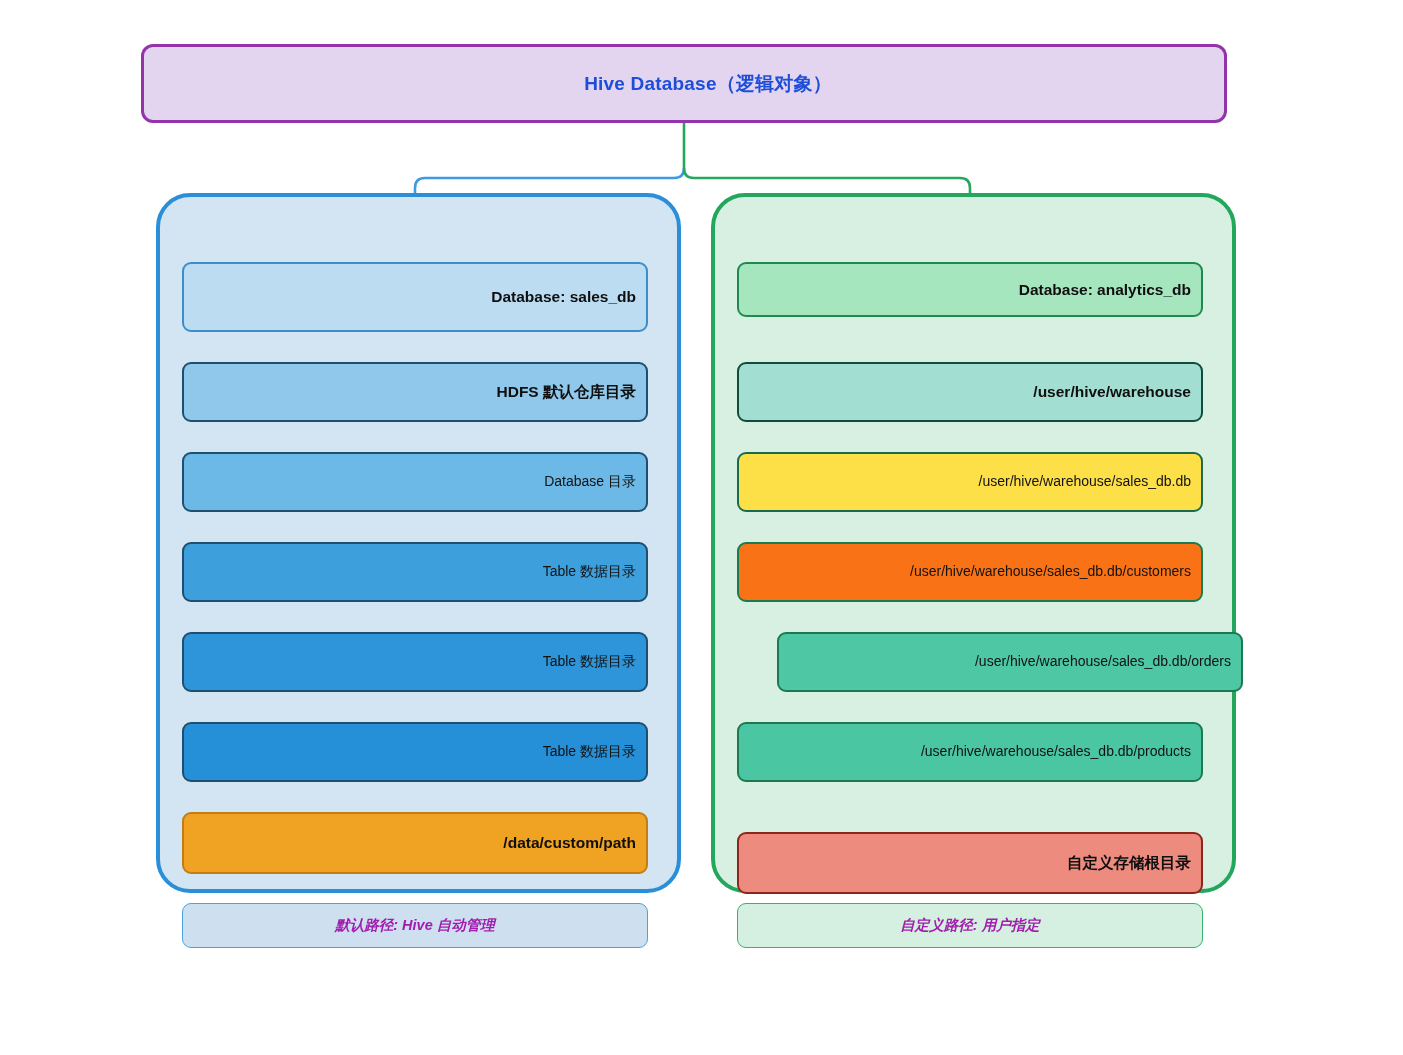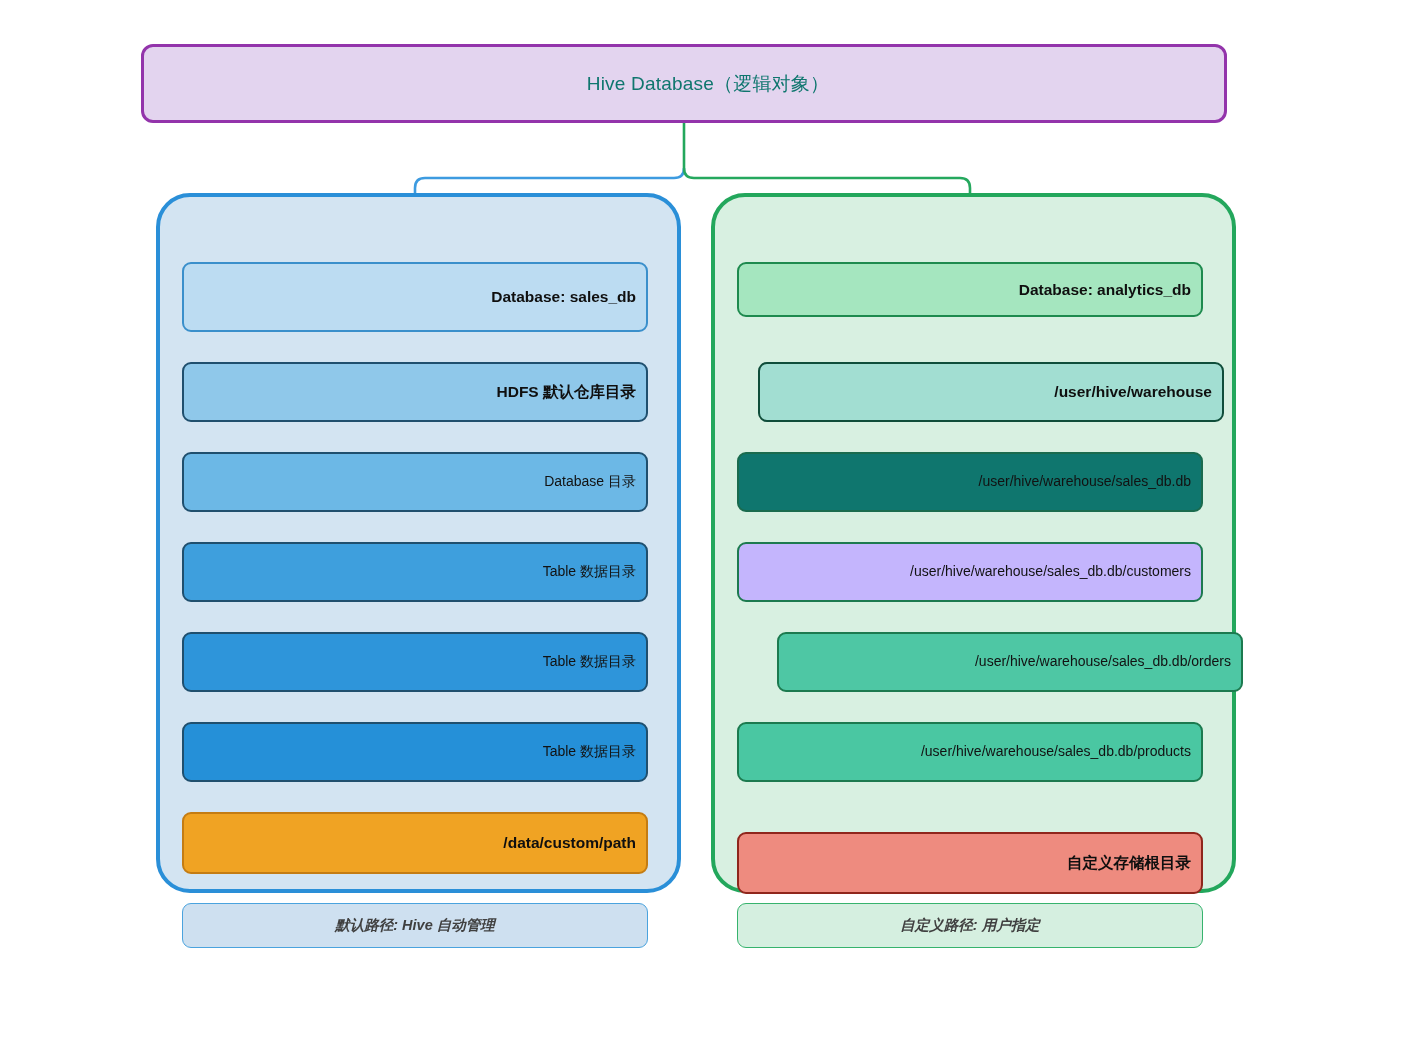--- a/index.html
+++ b/index.html
@@ -13,21 +13,21 @@
 
   
   .root-node{
     position:absolute;
     left:141px;top:44px;width:1086px;height:79px;
     background:#e3d4ef;
     border:3px solid #9334ab;
     border-radius:12px;
     box-sizing:border-box;
     display:flex;align-items:center;justify-content:center;
-    font-size:19px;font-weight:normal;color:#0f766e;
+    font-size:19px;font-weight:bold;color:#1d4ed8;
     letter-spacing:.2px;
     padding-left:48px;
   }
 
   
   .cluster{
     position:absolute;
     box-sizing:border-box;
     border-radius:34px;
   }
@@ -41,21 +41,21 @@
     background:#d8f0e1;
     border:4px solid #23a75c;
   }
 
   
   .caption-box{
     position:absolute;
     box-sizing:border-box;
     border-radius:9px;
     display:flex;align-items:center;justify-content:center;
-    font-size:14.5px;font-style:italic;font-weight:bold;color:#404040;
+    font-size:14.5px;font-style:italic;font-weight:bold;color:#a21caf;
   }
   .caption-box.blue{
     left:182px;top:903px;width:466px;height:45px;
     background:#cee0f0;border:1.6px solid #4aa3de;
   }
   .caption-box.green{
     left:737px;top:903px;width:466px;height:45px;
     background:#d5efe0;border:1.6px solid #36b36d;
   }
 
@@ -96,22 +96,22 @@
   .b1{background:#8fc8ea;border:2.2px solid #1f4f6e;}
   .b2{background:#6cb8e6;border:2.2px solid #1f4f6e;}
   .b3{background:#3e9fdd;border:2.2px solid #1f4f6e;}
   .b4{background:#2e95da;border:2.2px solid #1f4f6e;}
   .b5{background:#2590d8;border:2.2px solid #1f4f6e;}
   .bOrange{background:#f0a323;border:2.2px solid #c47c13;}
 
   
   .g0{background:#a5e6bf;border:2.2px solid #1e8a4e;}
   .g1{background:#a2ded2;border:2.2px solid #0f4d3a;}
-  .g2{background:#0f766e;border:2.2px solid #1a6b4e;}
-  .g3{background:#c4b5fd;border:2.2px solid #1c7a4f;}
+  .g2{background:#fde047;border:2.2px solid #1a6b4e;}
+  .g3{background:#f97316;border:2.2px solid #1c7a4f;}
   .g4{background:#4ec7a4;border:2.2px solid #1c7a4f;}
   .g5{background:#4ac7a2;border:2.2px solid #1c7a4f;}
   .gRed{background:#ee8b7f;border:2.2px solid #8f261c;}
 
   .txt-bold{font-size:15.5px;font-weight:bold;color:#0f0f0f;}
   .txt-norm{font-size:14px;font-weight:normal;color:#121212;}
 
   svg.edges{position:absolute;left:0;top:0;width:1403px;height:1055px;pointer-events:none;}
 </style>
 </head>
@@ -199,21 +199,21 @@
     </div>
     <div class="step bOrange" style="top:812px;height:62px;">
       <span class="txt-bold">/data/custom/path</span>
     </div>
   </div>
 
   <div class="col-right">
     <div class="step g0" style="top:262px;height:55px;">
       <span class="txt-bold">Database: analytics_db</span>
     </div>
-    <div class="step g1" style="top:362px;height:60px;margin-left:21px;">
+    <div class="step g1" style="top:362px;height:60px;">
       <span class="txt-bold">/user/hive/warehouse</span>
     </div>
     <div class="step g2" style="top:452px;height:60px;">
       <span class="txt-norm">/user/hive/warehouse/sales_db.db</span>
     </div>
     <div class="step g3" style="top:542px;height:60px;">
       <span class="txt-norm">/user/hive/warehouse/sales_db.db/customers</span>
     </div>
     <div class="step g4" style="top:632px;height:60px;margin-left:40px;">
       <span class="txt-norm">/user/hive/warehouse/sales_db.db/orders</span>

